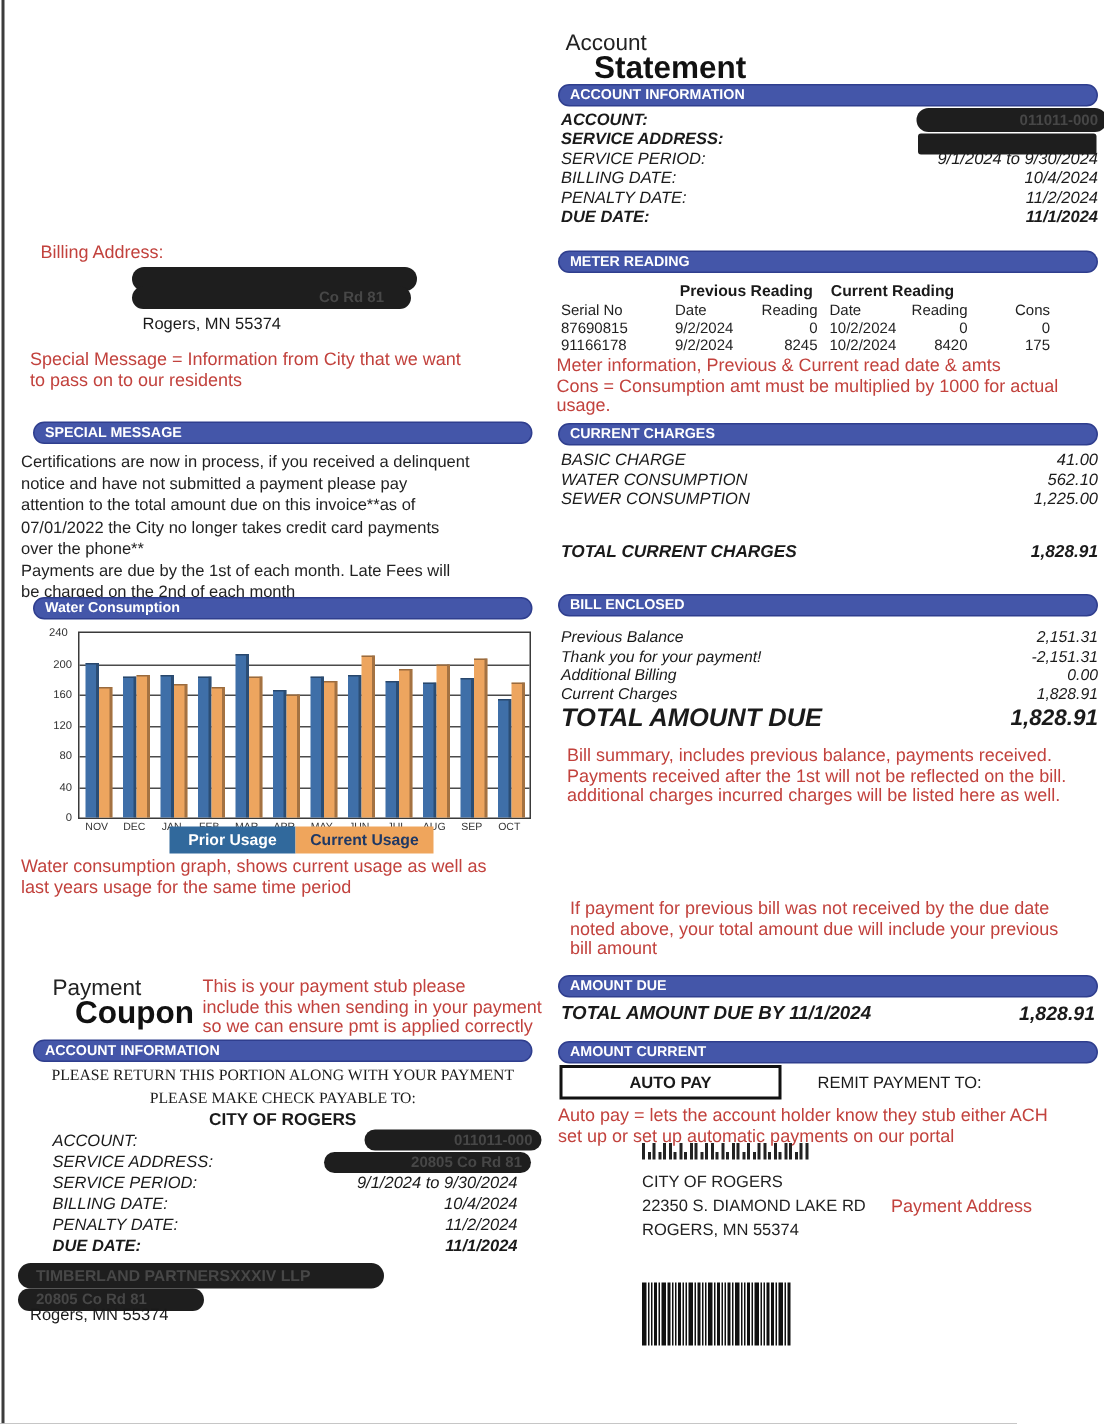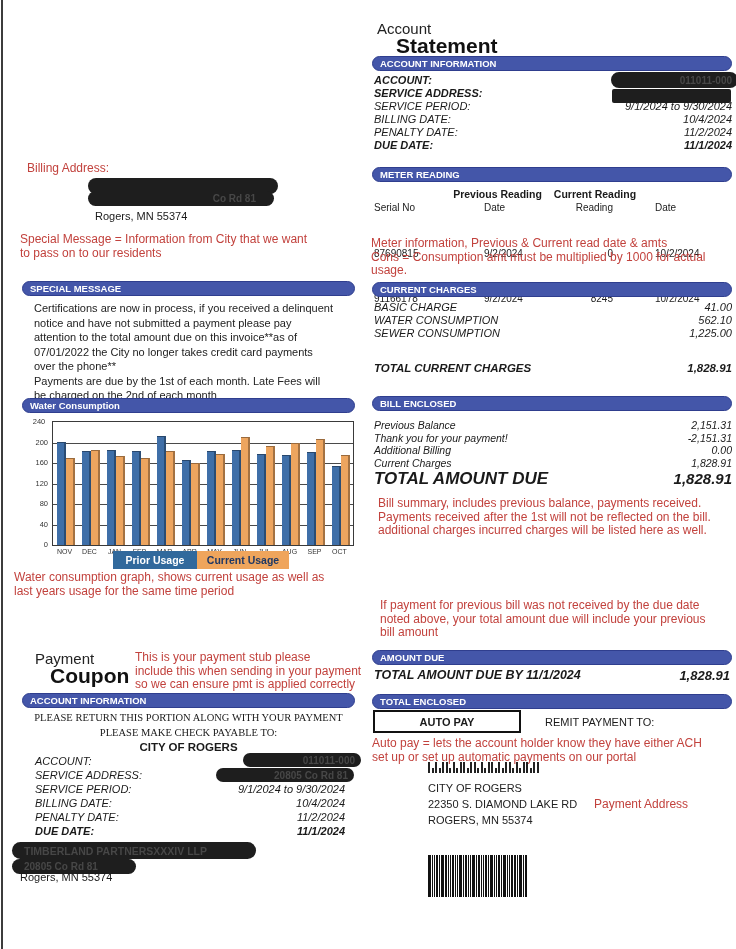--- a/index.html
+++ b/index.html
@@ -12,21 +12,21 @@
   .red-note{position:absolute;color:#c2423d;font-size:12px;line-height:13.5px;white-space:pre-line;}
   .rows{position:absolute;}
   .irow{display:flex;justify-content:space-between;font-size:11px;line-height:13px;font-style:italic;}
   .irow .lbl{font-weight:bold;}
   .irow.plain .lbl{font-weight:normal;}
   .redact{position:absolute;background:#1e1e1e;color:#474747;font-weight:bold;
           display:flex;align-items:center;overflow:hidden;}
   .title1{position:absolute;font-size:15px;color:#222;}
   .title2{position:absolute;font-size:21px;font-weight:bold;color:#111;}
   .meter-grid{position:absolute;display:grid;grid-template-columns:76px 55px 40px 57px 43px 55px;
-              font-size:10px;line-height:11.5px;color:#222;gap:34px;}
+              font-size:10px;line-height:11.5px;color:#222;}
   .meter-grid span{white-space:nowrap;}
   .ra{text-align:right;}
   .grp-hdr{position:absolute;font-size:10.5px;font-weight:bold;}
   .sm-body{position:absolute;font-size:11px;line-height:14.5px;white-space:pre-line;color:#222;}
   .serif-line{position:absolute;width:333px;text-align:center;font-family:"Liberation Serif",serif;
               font-size:10.5px;color:#1a1a1a;}
   .big-total{font-weight:bold;font-size:17px;}
   .chart-box{position:absolute;left:30px;top:416px;width:335px;height:150px;}
   .plot{position:absolute;left:22px;top:5px;width:300px;height:123px;border:1px solid #3a3a3a;box-sizing:content-box;}
   .gridline{position:absolute;left:0;width:100%;height:1px;background:#4a4a4a;}
@@ -121,21 +121,21 @@
     <span style="padding-left:8px;">10/2/2024</span>
     <span class="ra">8420</span>
     <span class="ra">175</span>
   </div>
 
   <div class="red-note" style="left:371px;top:237px;">Meter information, Previous &amp; Current read date &amp; amts
 Cons = Consumption amt must be multiplied by 1000 for actual
 usage.</div>
 
   <div class="bar" style="left:22px;top:281px;width:333px;">SPECIAL MESSAGE</div>
-  <div class="sm-body" style="left:34px;top:301px;width:325px;">Certifications are now in process, if you received a delinquent
+  <div class="sm-body" style="left:14px;top:301px;width:325px;">Certifications are now in process, if you received a delinquent
 notice and have not submitted a payment please pay
 attention to the total amount due on this invoice**as of
 07/01/2022 the City no longer takes credit card payments
 over the phone**
 Payments are due by the 1st of each month.  Late Fees will
 be charged on the 2nd of each month</div>
 
   <div class="bar" style="left:372px;top:282px;width:360px;">CURRENT CHARGES</div>
   <div class="rows" style="left:374px;top:301px;width:358px;">
     <div class="irow plain">
@@ -280,24 +280,24 @@
 so we can ensure pmt is applied correctly</div>
 
   <div class="bar" style="left:372px;top:650px;width:360px;">AMOUNT DUE</div>
   <div class="rows" style="left:374px;top:669px;width:356px;">
     <div class="irow">
         <span class="lbl" style="font-size:12.5px;">TOTAL AMOUNT DUE BY 11/1/2024</span>
         <span class="val" style="font-weight:bold;font-size:13px;">1,828.91</span>
       </div>
   </div>
 
-  <div class="bar" style="left:372px;top:694px;width:360px;">TOTAL ENCLOSED</div>
+  <div class="bar" style="left:372px;top:694px;width:360px;">AMOUNT CURRENT</div>
   <div class="autopay-box">AUTO PAY</div>
   <div class="abs" style="left:545px;top:716px;font-size:11px;">REMIT PAYMENT TO:</div>
-  <div class="red-note" style="left:372px;top:737px;">Auto pay = lets the account holder know they have either ACH
+  <div class="red-note" style="left:372px;top:737px;">Auto pay = lets the account holder know they stub either ACH
 set up or set up automatic payments on our portal</div>
 
   <div class="postal-barcode" id="postal-barcode">
       <i style="height: 11px;"></i>
       <i style="height: 5px;"></i>
       <i style="height: 11px;"></i>
       <i style="height: 5px;"></i>
       <i style="height: 11px;"></i>
       <i style="height: 11px;"></i>
       <i style="height: 5px;"></i>

